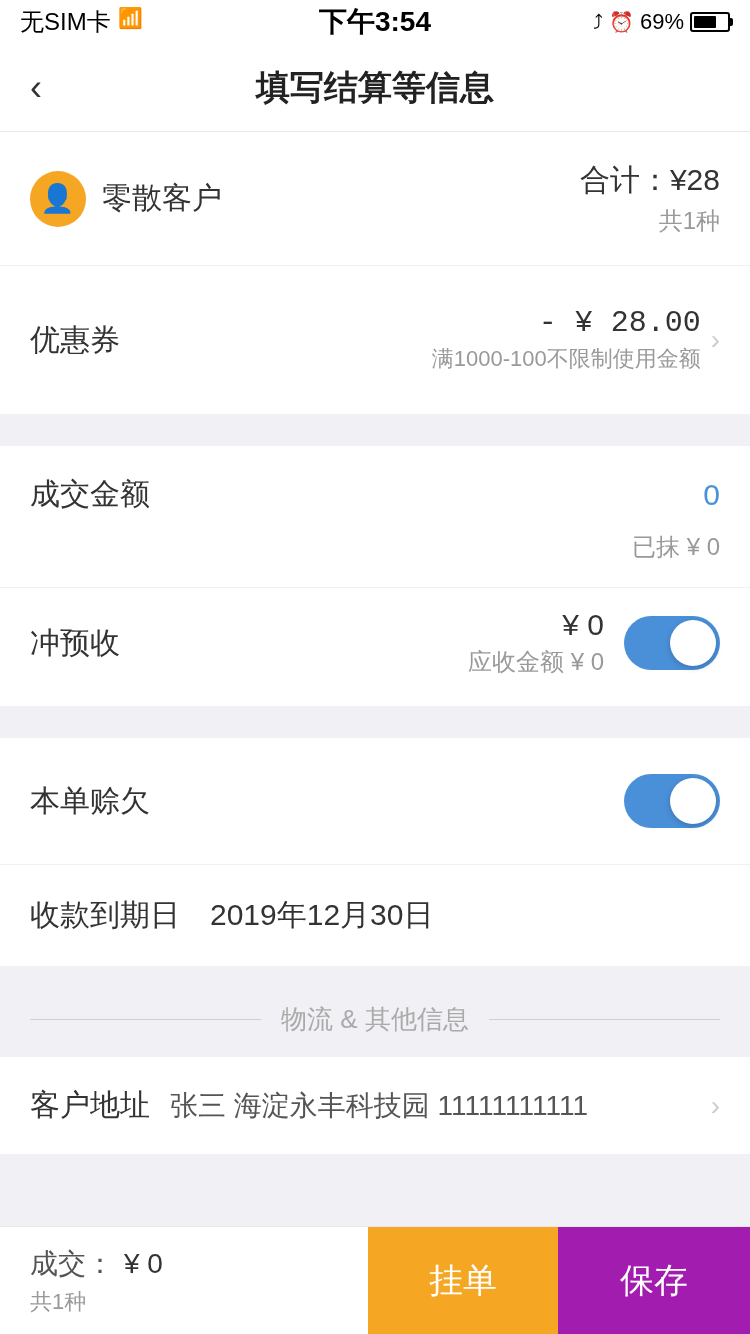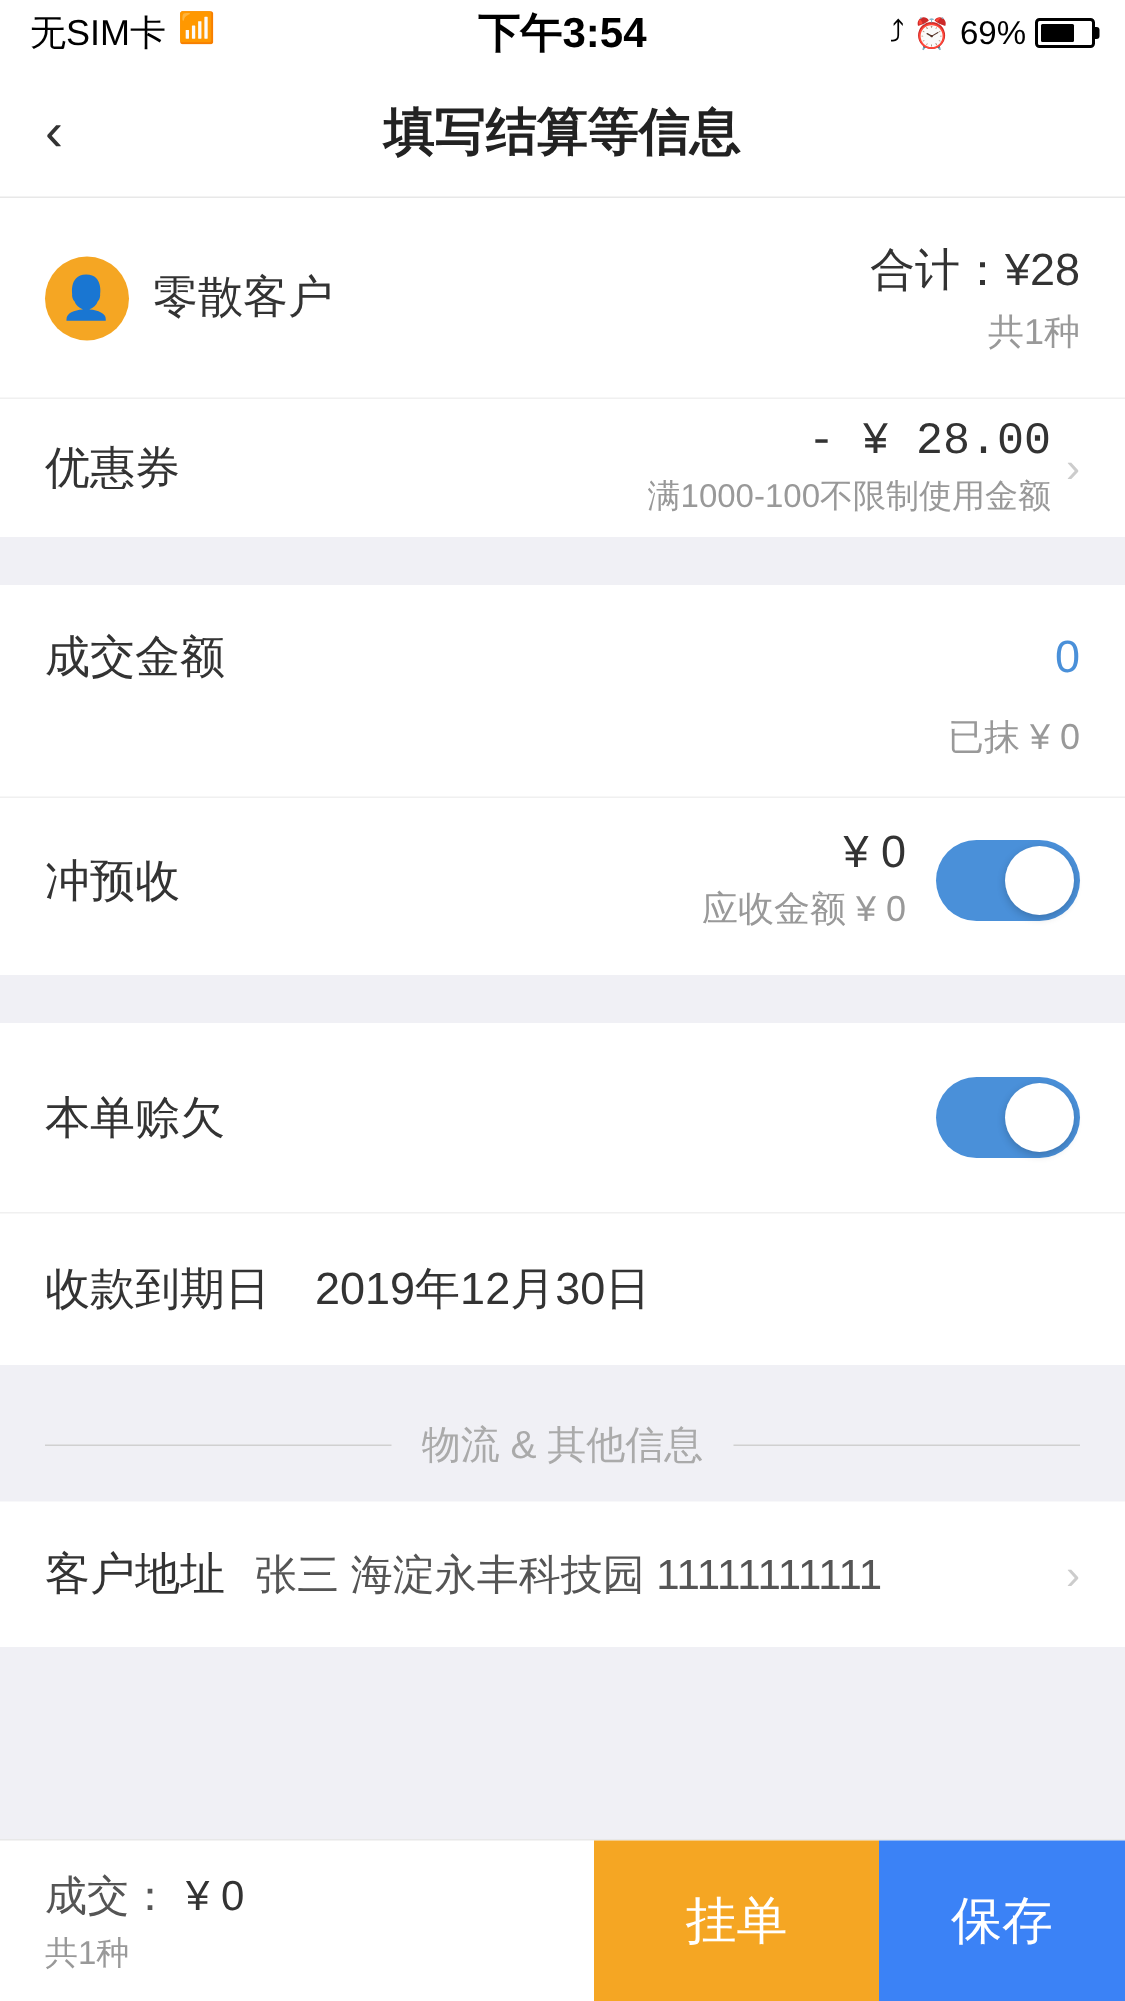--- a/index.html
+++ b/index.html
@@ -92,21 +92,21 @@
     .customer-name { font-size: 30px; color: #333; }
     .customer-right { text-align: right; }
     .total-amount { font-size: 30px; color: #333; }
     .total-count { font-size: 24px; color: #999; margin-top: 4px; }
 
     
     .coupon-row {
       display: flex;
       align-items: center;
       justify-content: space-between;
-      padding: 12px 30px;
+      padding: 40px 30px;
       border-top: 1px solid #f0f0f0;
     }
     .coupon-label { font-size: 30px; color: #333; }
     .coupon-right { display: flex; align-items: center; gap: 10px; }
     .coupon-amount { font-size: 30px; color: #333; font-weight: 500; text-align: right; font-family: Liberation Mono, monospace; }
     .coupon-desc { font-size: 22px; color: #999; margin-top: 4px; }
     .chevron-right { font-size: 28px; color: #ccc; }
 
     
     .gray-section {
@@ -246,22 +246,22 @@
     .btn-pending {
       width: 190px; height: 108px;
       background: #f5a623;
       display: flex; align-items: center; justify-content: center;
       font-size: 34px;
       color: #fff;
       cursor: pointer;
       border: none;
     }
     .btn-save {
-      width: 164px; height: 108px;
-      background: #3b82f6;
+      width: 192px; height: 108px;
+      background: #a21caf;
       display: flex; align-items: center; justify-content: center;
       font-size: 34px;
       color: #fff;
       cursor: pointer;
       border: none;
     }
 
     .content-wrap {
       padding-bottom: 120px;
     }

